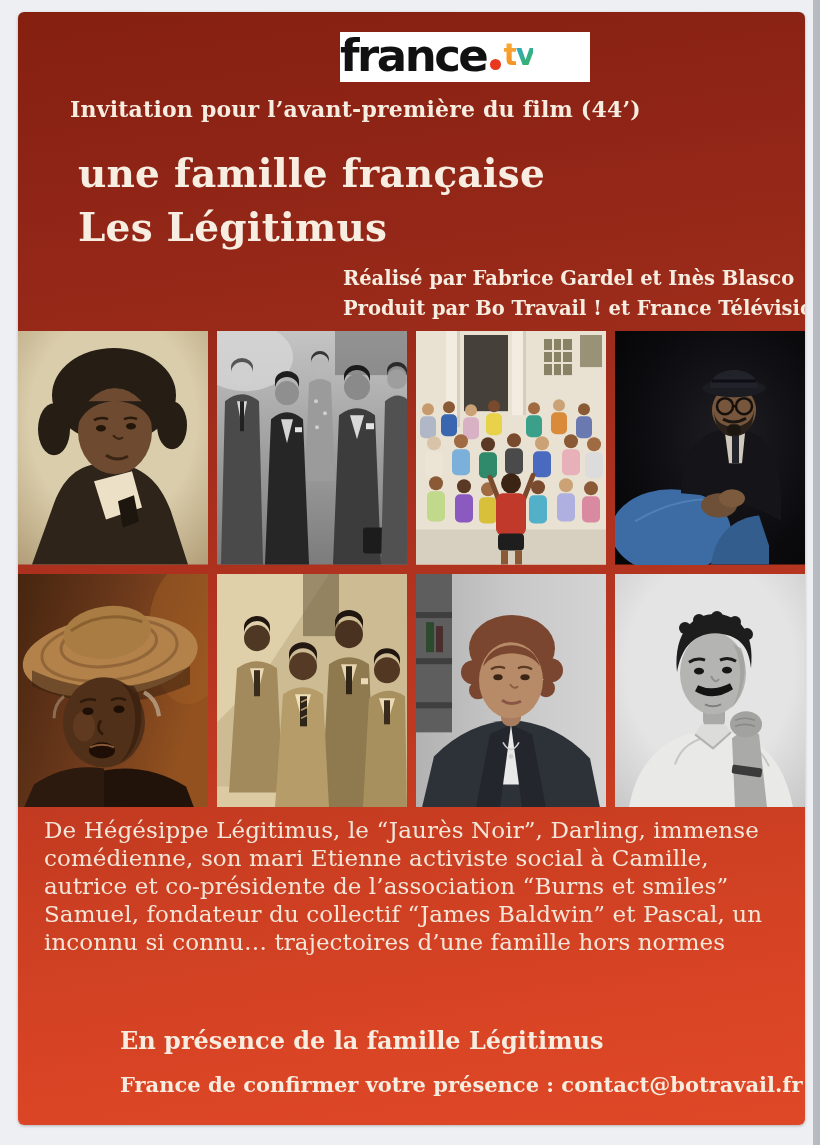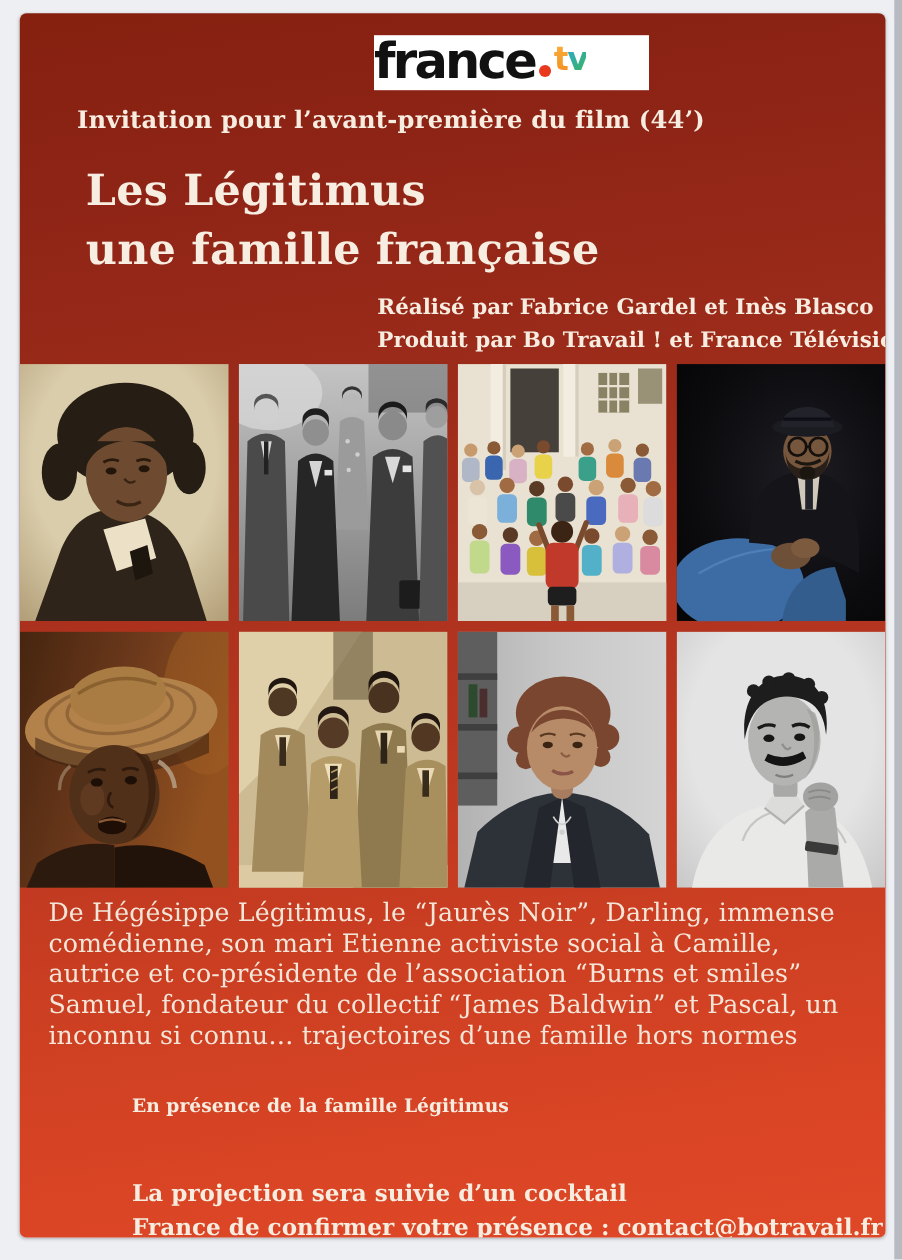--- a/index.html
+++ b/index.html
@@ -58,22 +58,22 @@
   
   .synopsis{
     position:absolute;left:26px;top:804px;width:748px;color:#f3e6d8;
     font-size:23px;font-weight:400;line-height:28px;letter-spacing:.1px;
   }
   .event{
     position:absolute;left:102px;top:912px;color:#f6ecdf;
     font-size:21px;font-weight:700;line-height:31px;white-space:nowrap;
   }
   .presence{
-    position:absolute;left:102px;top:984px;color:#f6ecdf;
-    font-size:17px;font-weight:700;white-space:nowrap;
+    position:absolute;left:102px;top:1014px;color:#f6ecdf;
+    font-size:24px;font-weight:700;white-space:nowrap;
   }
   .closing{
     position:absolute;left:102px;top:1057px;color:#f6ecdf;
     font-size:21px;font-weight:700;line-height:31px;white-space:nowrap;
   }
 </style>
 </head>
 <body>
 
 <div class="right-strip"></div>
@@ -81,22 +81,22 @@
 <div class="flyer">
 
   <div class="francetv">
     <span class="word">france</span>
     <span class="dot"></span>
     <span class="tv"><span class="t">t</span><span class="v">v</span></span>
   </div>
 
   <div class="kicker">Invitation pour l’avant-première du film (44’)</div>
   <div class="title">
+    <div>une famille française</div>
     <div>Les Légitimus</div>
-    <div>une famille française</div>
   </div>
   <div class="credits">
     <div>Réalisé par Fabrice Gardel et Inès Blasco</div>
     <div>Produit par Bo Travail ! et France Télévisions</div>
   </div>
 
   <div class="grid">
 
     <div class="photo" aria-label="Portrait sépia d’Hégésippe Légitimus en costume et col blanc">
       <svg viewBox="0 0 190 233" preserveAspectRatio="none" aria-hidden="true">
@@ -423,17 +423,16 @@
         <path d="M80,117 Q98,128 118,115 L115,109 Q98,118 83,111 Z" fill="#141414"></path>
         <path d="M90,130 q8,4 16,0" stroke="#7e7e7c" stroke-width="2" fill="none"></path>
       </svg>
     </div>
   </div>
 
   <div class="synopsis">De Hégésippe Légitimus, le “Jaurès Noir”, Darling, immense comédienne, son mari Etienne activiste social à Camille, autrice et co-présidente de l’association “Burns et smiles” Samuel, fondateur du collectif “James Baldwin” et Pascal, un inconnu si connu… trajectoires d’une famille hors normes</div>
 
   <div class="presence">En présence de la famille Légitimus</div>
   <div class="closing">
-    <div>La projection sera suivie d’un cocktail</div>
     <div>France de confirmer votre présence : contact@botravail.fr</div>
   </div>
 
 </div>
 
 </body></html>

